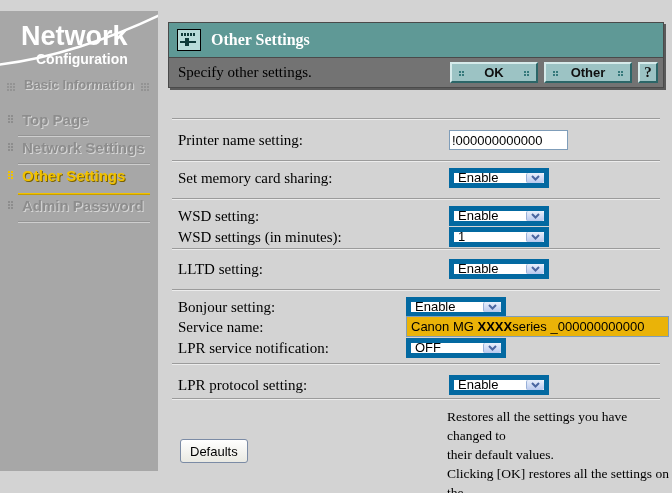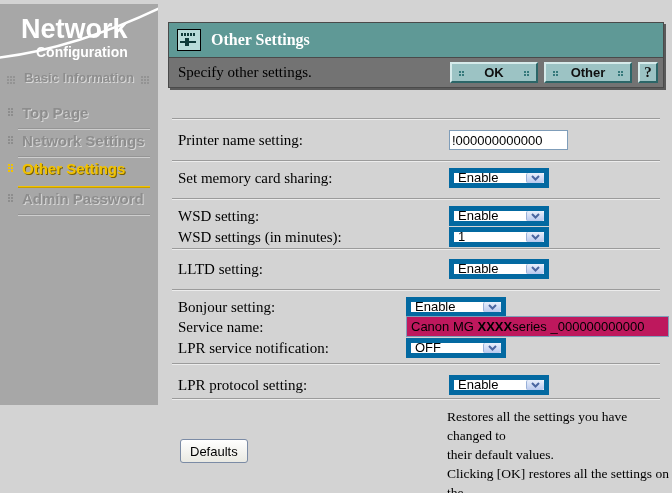--- a/index.html
+++ b/index.html
@@ -1,21 +1,21 @@
 <!DOCTYPE html>
 <html><head>
 <meta charset="utf-8">
 <style>
   html,body{margin:0;padding:0;}
   #screen{
     position:relative; width:672px; height:493px; overflow:hidden;
     background:#d3d3d3; font-family:"Liberation Sans", sans-serif;
   }
   
-  .sidebar{position:absolute;left:0;top:4px;width:158px;height:401px;background:#a7a7a7;}
+  .sidebar{position:absolute;left:0;top:11px;width:158px;height:460px;background:#a7a7a7;}
   .logo{position:absolute;left:0;top:0;width:158px;height:62px;}
   .logo svg{position:absolute;left:0;top:0;}
   .logo-line1{position:absolute;left:21px;top:10px;color:#fff;font-size:27px;font-weight:bold;letter-spacing:0px;}
   .logo-line2{position:absolute;left:36px;top:40px;color:#fff;font-size:14px;font-weight:bold;}
   .basicinfo{position:absolute;left:0;top:66px;width:158px;height:18px;color:#8d8d8d;
     text-shadow:1px 1px 0 #d8d8d8;font-size:13px;font-weight:bold;text-align:center;}
   .flourish{position:absolute;top:72px;width:8px;height:8px;color:#939393;}
   .flourish.left{left:7px;} .flourish.right{left:141px;}
   .dotgrid{width:2px;height:2px;background:currentColor;
     box-shadow:3px 0 0 currentColor,6px 0 0 currentColor,
@@ -55,21 +55,21 @@
     box-shadow:3px 0 0 #35797b,0 3px 0 #35797b,3px 3px 0 #35797b;}
   .btn-dots.l{left:7px;} .btn-dots.r{right:10px;}
   
   .sep{position:absolute;left:172px;width:488px;height:0;
     border-top:1px solid #9b9b9b;border-bottom:1px solid #ececec;}
   .flabel{position:absolute;left:178px;height:20px;line-height:20px;
     font-family:"Liberation Serif", serif;font-size:15px;color:#000;white-space:nowrap;}
   .xp-input{position:absolute;height:20px;background:#fff;border:1px solid #7f9db9;
     font-family:"Liberation Sans", sans-serif;font-size:13px;color:#000;
     padding:0 0 0 2px;box-sizing:border-box;}
-  .xp-inputbox{position:absolute;height:21px;background:#be185d;border:1px solid #7f9db9;
+  .xp-inputbox{position:absolute;height:21px;background:#eab308;border:1px solid #7f9db9;
     font-size:13px;color:#000;line-height:19px;padding-left:4px;box-sizing:border-box;
     white-space:nowrap;overflow:hidden;cursor:text;}
   .xp-select{position:absolute;width:100px;height:20px;background:#fff;border:5px solid #0369a1;
     box-sizing:border-box;display:flex;align-items:center;cursor:pointer;}
   .xp-select .sel-text{flex:1 1 auto;font-size:13px;color:#000;padding-left:4px;line-height:18px;}
   .xp-select .sel-arrow{flex:0 0 17px;height:100%;background:linear-gradient(#e9f0fc,#b9c9ee);
     border-left:1px solid #98b0d8;border-radius:2px;display:flex;align-items:center;justify-content:center;}
   .chev{width:9px;height:6px;}
   .desc{position:absolute;left:447px;top:407px;width:228px;
     font-family:"Liberation Serif", serif;font-size:13.5px;line-height:19px;color:#000;}

